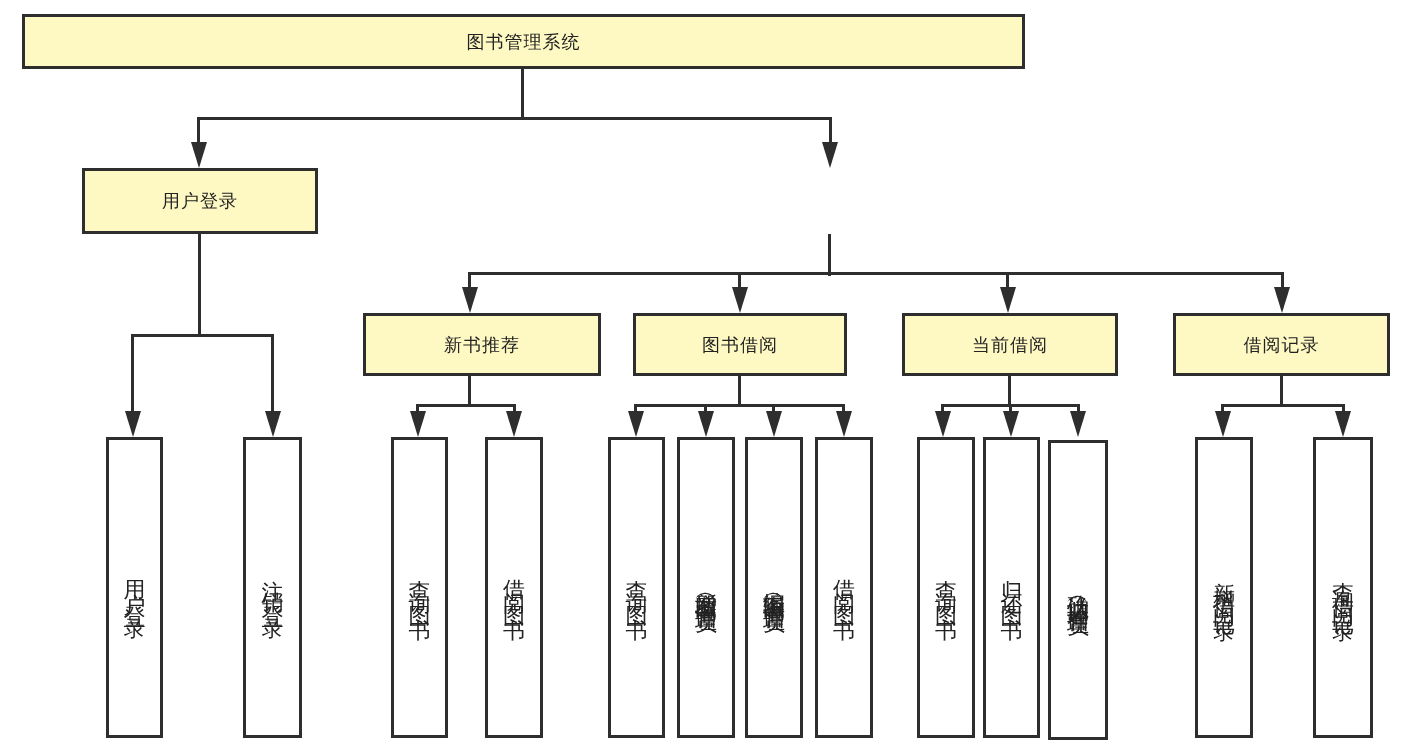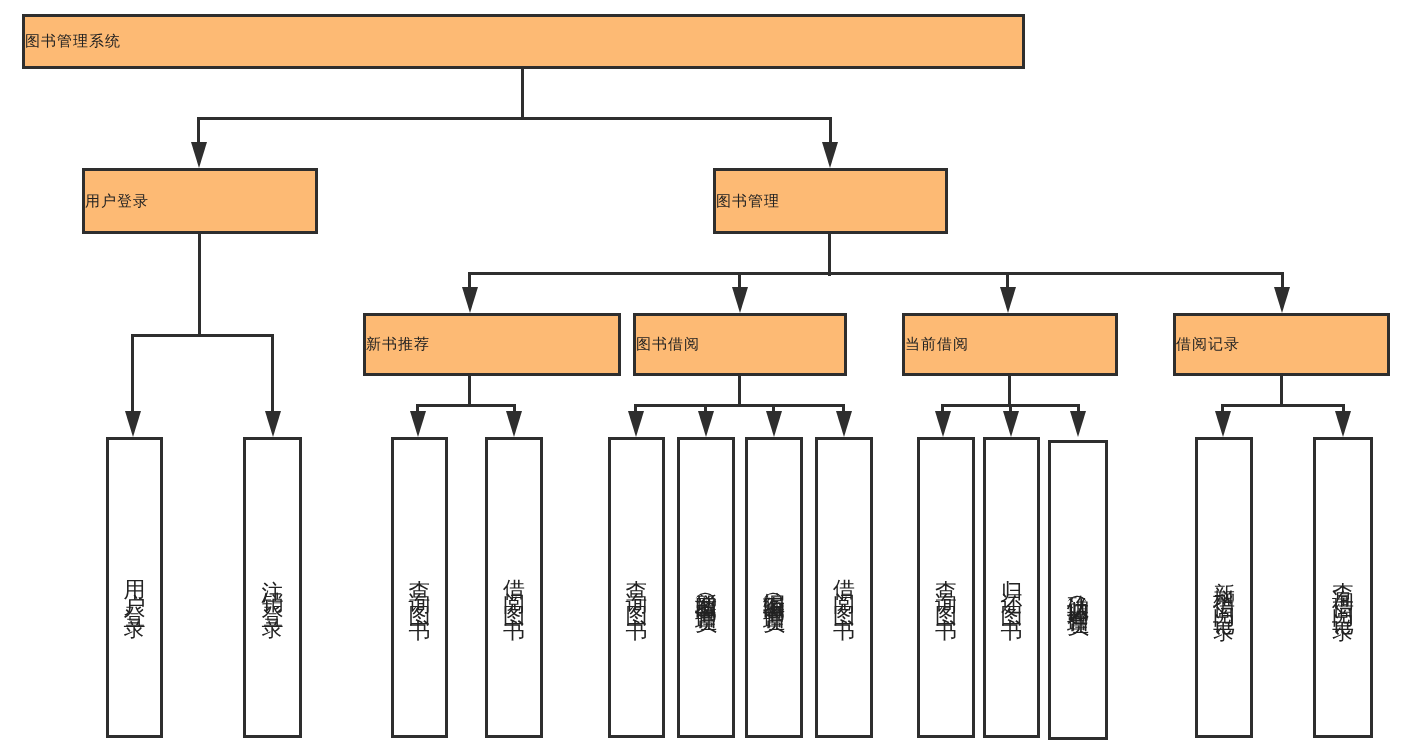--- a/index.html
+++ b/index.html
@@ -1,23 +1,23 @@
 <!DOCTYPE html>
 <html><head>
 <meta charset="utf-8">
 <style>
   html,body{margin:0;padding:0;background:#ffffff;}
   #canvas{
     position:relative;width:1405px;height:747px;background:#ffffff;overflow:hidden;
     font-family:"Liberation Sans","DejaVu Sans",sans-serif;color:#222222;
   }
   .nbox{
-    position:absolute;box-sizing:border-box;border:3px solid #2e2e2e;background:#fdba74;
-    display:flex;align-items:center;justify-content:flex-start;
-    font-size:15px;color:#222222;letter-spacing:1px;z-index:2;
+    position:absolute;box-sizing:border-box;border:3px solid #2e2e2e;background:#fef9c3;
+    display:flex;align-items:center;justify-content:center;
+    font-size:18px;color:#222222;letter-spacing:1px;z-index:2;
   }
   .vbox{
     position:absolute;box-sizing:border-box;border:3px solid #2e2e2e;background:#ffffff;
     display:flex;align-items:center;justify-content:center;z-index:2;
   }
   .vlabel{
     writing-mode:vertical-rl;text-orientation:mixed;
     font-size:22px;color:#222222;letter-spacing:13px;line-height:1;
     white-space:nowrap;
   }
@@ -42,25 +42,22 @@
 
 <div id="canvas">
 
   <div class="nbox" style="left:22px;top:14px;width:1003px;height:55px;">
     <span>图书管理系统</span>
   </div>
 
   <div class="nbox" style="left:82px;top:168px;width:236px;height:66px;">
     <span>用户登录</span>
   </div>
-  <div class="nbox" style="left:713px;top:168px;width:235px;height:66px;">
-    <span>图书管理</span>
-  </div>
 
-  <div class="nbox" style="left:363px;top:313px;width:258px;height:63px;">
+  <div class="nbox" style="left:363px;top:313px;width:238px;height:63px;">
     <span>新书推荐</span>
   </div>
   <div class="nbox" style="left:902px;top:313px;width:216px;height:63px;">
     <span>当前借阅</span>
   </div>
   <div class="nbox" style="left:633px;top:313px;width:214px;height:63px;">
     <span>图书借阅</span>
   </div>
   <div class="nbox" style="left:1173px;top:313px;width:217px;height:63px;">
     <span>借阅记录</span>

